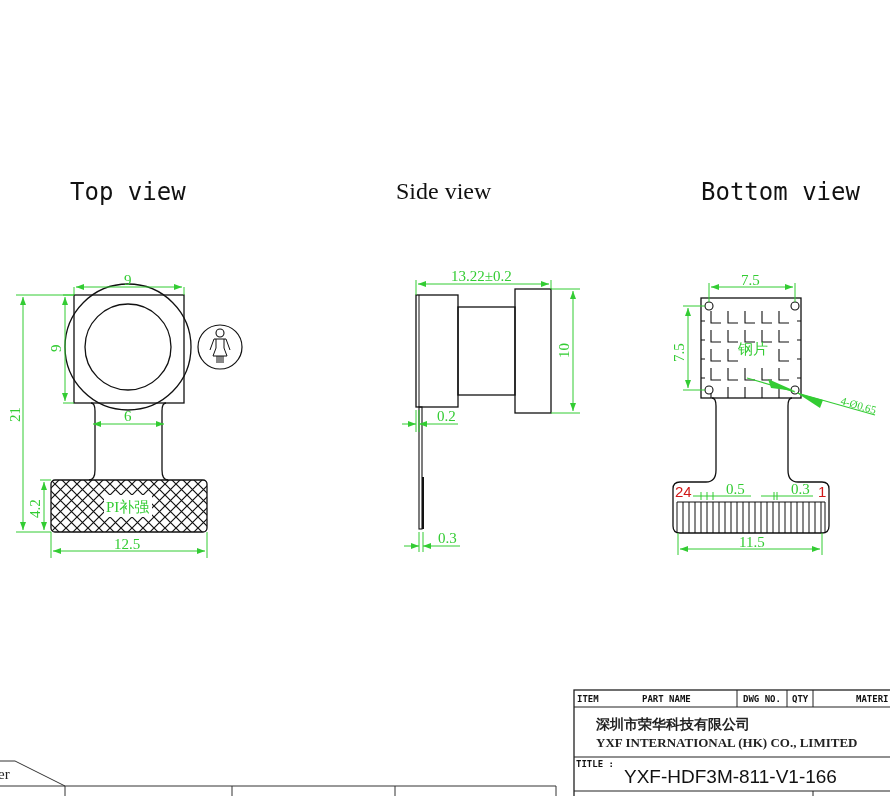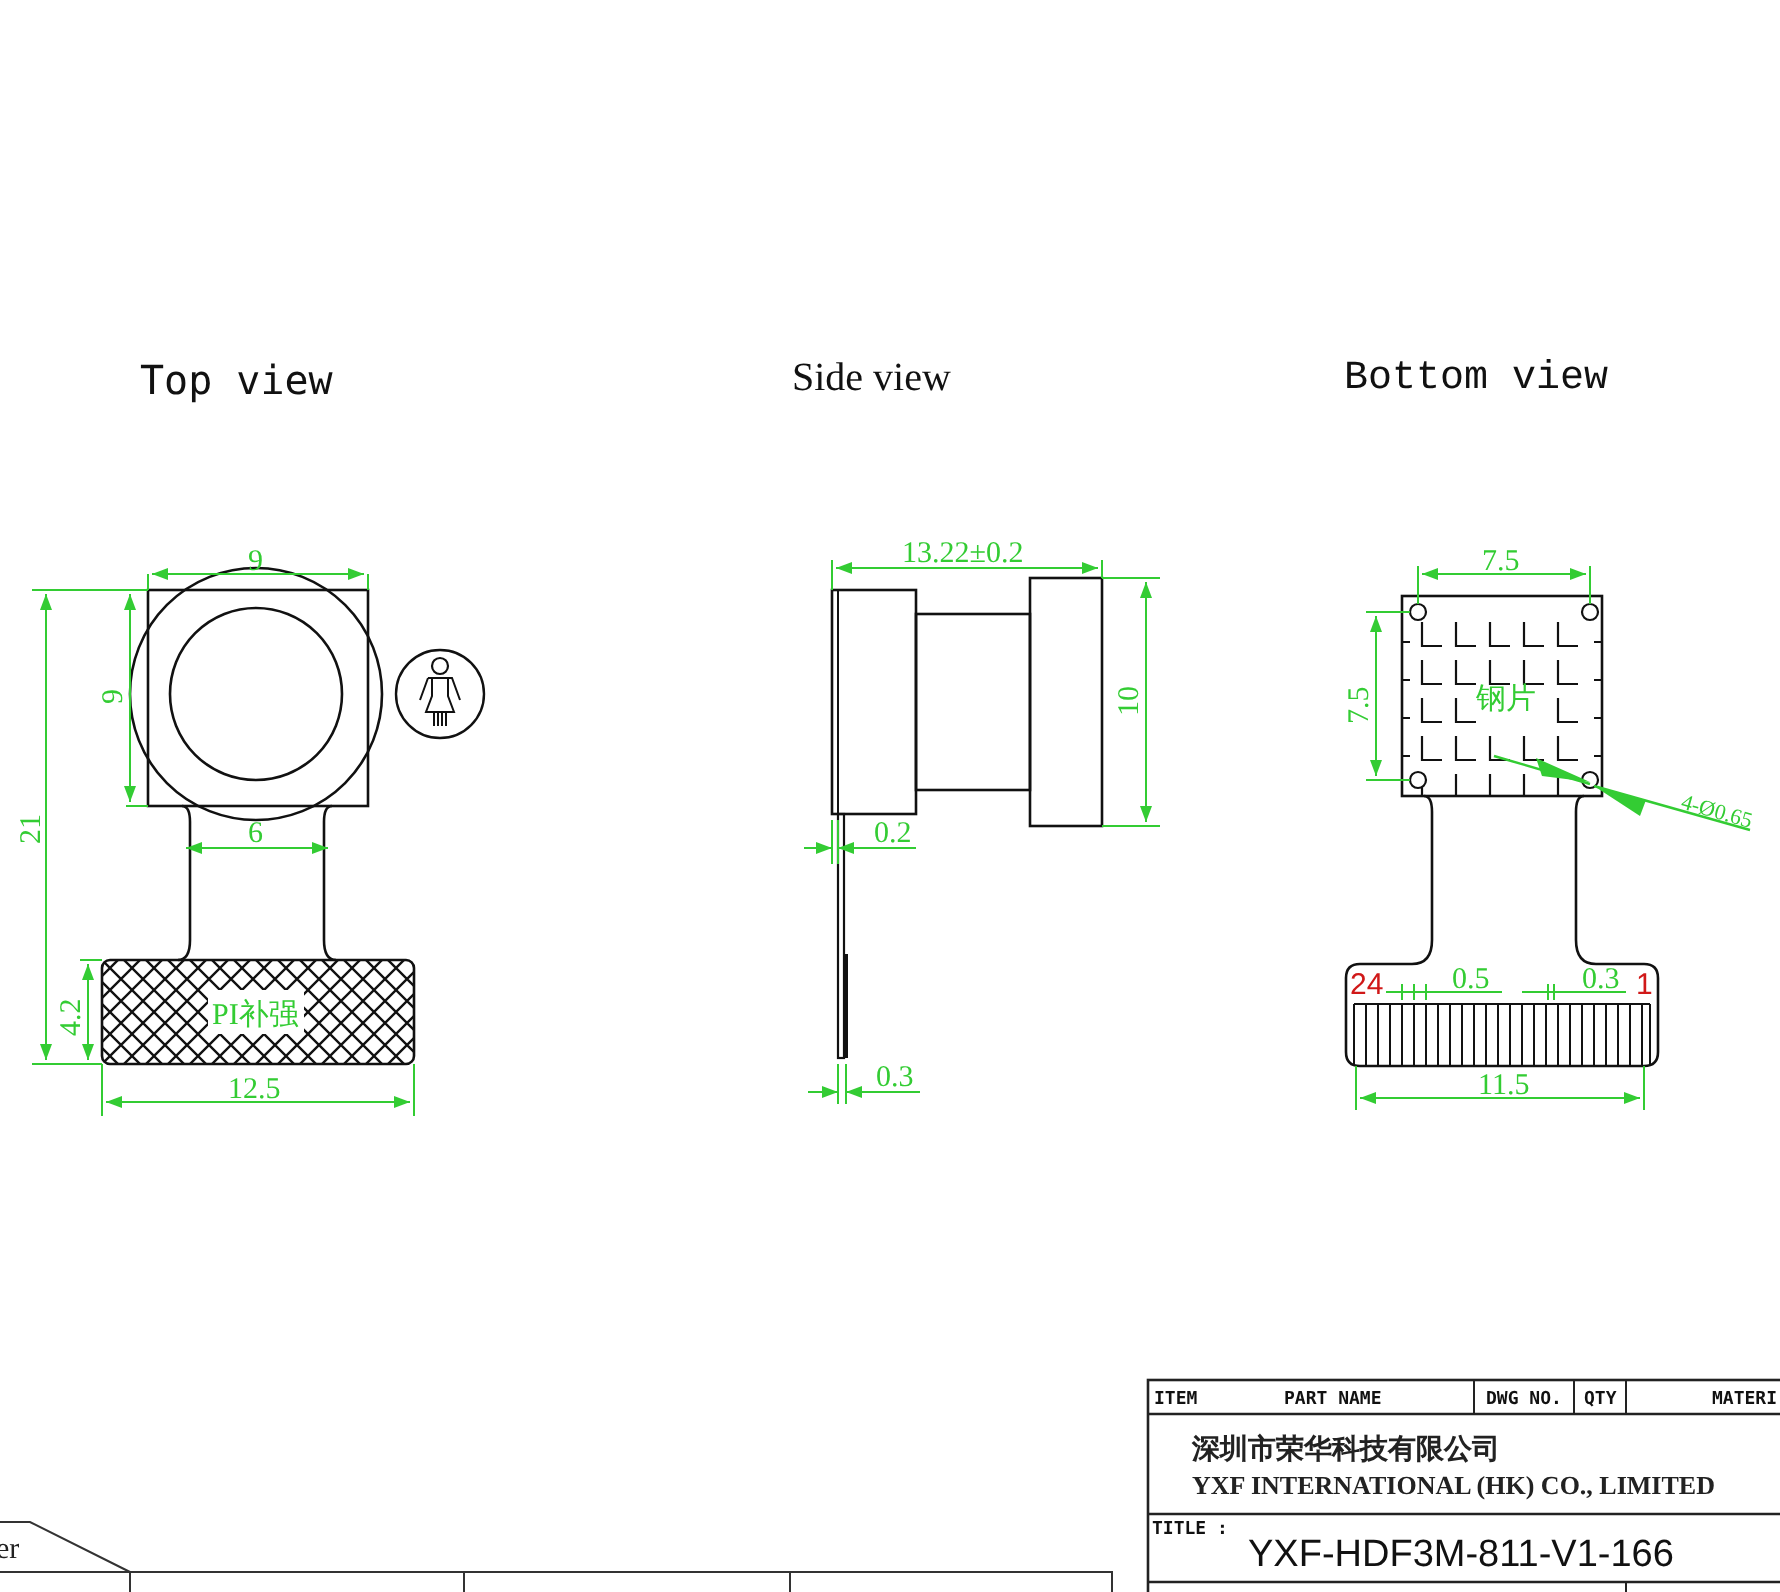--- a/index.html
+++ b/index.html
@@ -1,33 +1,33 @@
 <!DOCTYPE html>
 <html><head>
 <meta charset="utf-8">
 <style>
   html, body { margin: 0; padding: 0; background: #ffffff; }
   body { width: 890px; height: 796px; position: relative; overflow: hidden;
          font-family: "DejaVu Serif", serif; }
   .view-title { position: absolute; top: 178px; font-family: "DejaVu Sans Mono", "Liberation Mono", monospace;
-                font-size: 20px; color: #111; white-space: nowrap; letter-spacing: 0px; }
+                font-size: 24px; color: #111; white-space: nowrap; letter-spacing: 0px; }
   svg.drawing { position: absolute; left: 0; top: 0; }
   .dim { fill: #33cc33; font-family: "Liberation Serif", "DejaVu Serif", serif; font-size: 15px; }
   .pin-red { fill: #d01818; font-family: "Liberation Sans", "DejaVu Sans", sans-serif; font-size: 15px; }
   .tb-head { font-family: "DejaVu Sans Mono", "Liberation Mono", monospace; font-weight: bold; font-size: 9px; fill: #111; }
   .tb-cn { font-family: "DejaVu Serif", serif; font-weight: bold; font-size: 14px; fill: #222; }
   .tb-en { font-family: "Liberation Serif", "DejaVu Serif", serif; font-weight: bold; font-size: 13px; fill: #222; }
   .tb-title { font-family: "Liberation Sans", "DejaVu Sans", sans-serif; font-size: 19px; fill: #111; }
 </style>
 </head>
 <body>
 
 <div class="view-title" style="left:70px;">Top view</div>
 <div class="view-title" style="left:396px;font-family:Liberation Serif, serif;">Side view</div>
-<div class="view-title" style="left:672px;font-family:Liberation Mono, monospace;">Bottom view</div>
+<div class="view-title" style="left:701px;">Bottom view</div>
 
 <svg class="drawing" width="890" height="796" viewBox="0 0 890 796" xmlns="http://www.w3.org/2000/svg">
   <defs>
     <pattern id="hatch" width="11" height="11" patternUnits="userSpaceOnUse">
       <path d="M0,0 L11,11 M11,0 L0,11" stroke="#111" stroke-width="1.2"></path>
     </pattern>
     <marker id="arr" markerWidth="8" markerHeight="6" refX="8" refY="3" orient="auto-start-reverse">
       <path d="M0,0 L8,3 L0,6 z" fill="#33cc33"></path>
     </marker>
   </defs>

